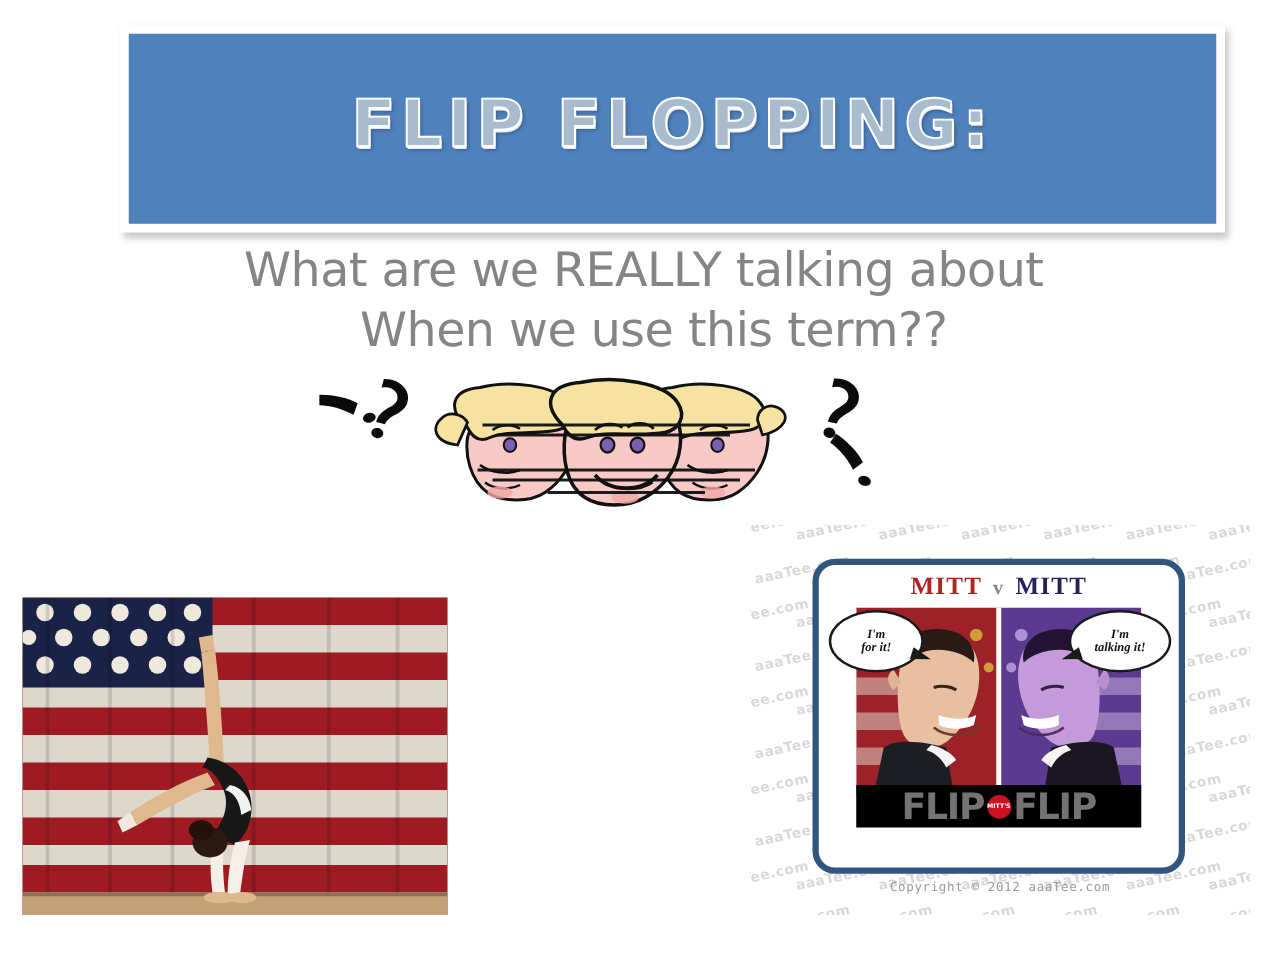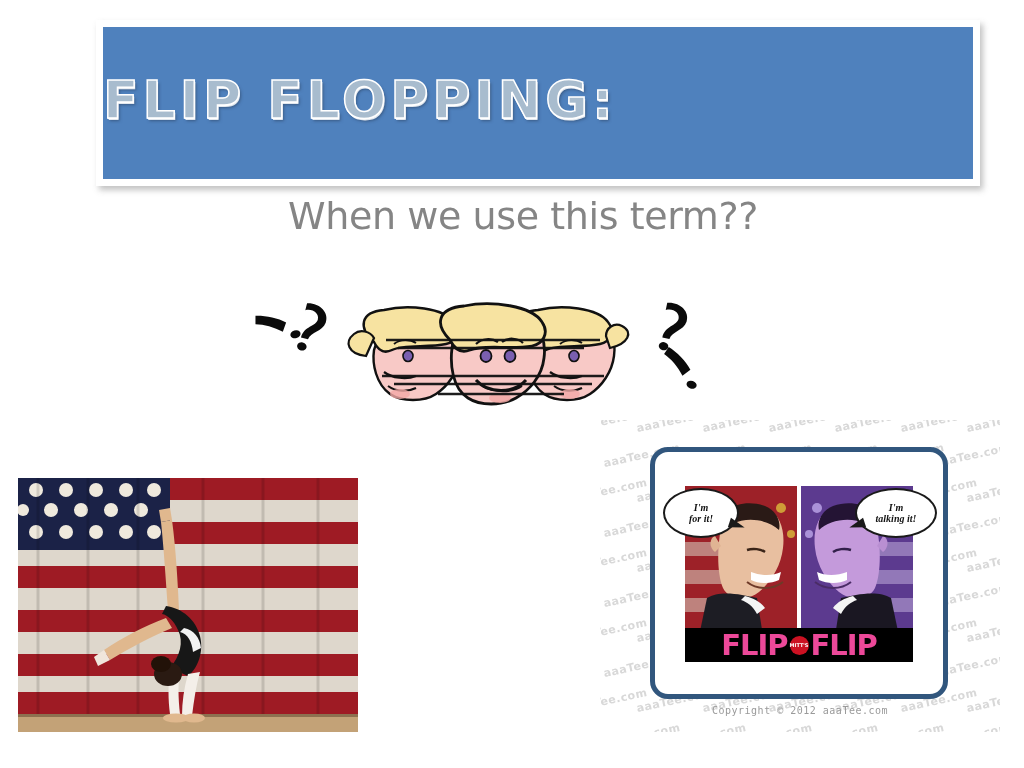--- a/index.html
+++ b/index.html
@@ -27,21 +27,21 @@
     padding: 7px;
     box-sizing: border-box;
     box-shadow: 3px 4px 6px rgba(120,120,120,0.45);
   }
   #title-box {
     width: 100%;
     height: 100%;
     background: #4f81bd;
     display: flex;
     align-items: center;
-    justify-content: flex-start;
+    justify-content: center;
     box-sizing: border-box;
   }
   #title-text {
     font-family: "DejaVu Sans", sans-serif;
     font-weight: bold;
     font-size: 52px;
     letter-spacing: 4px;
     color: #a8bcce;
     -webkit-text-stroke: 1.5px #ffffff;
     text-shadow:
@@ -204,21 +204,21 @@
     background: #000000;
     display: flex;
     align-items: center;
     justify-content: center;
     gap: 2px;
   }
   .ff-word {
     font-family: "DejaVu Sans", sans-serif;
     font-weight: bold;
     font-size: 29px;
-    color: #ec4899;
+    color: #737373;
     letter-spacing: -1px;
     line-height: 30px;
   }
   #ff-dot {
     width: 19px; height: 19px;
     background: #cc1122;
     border-radius: 50%;
     display: flex; align-items: center; justify-content: center;
     font-family: "DejaVu Sans", sans-serif;
     font-size: 5px; font-weight: bold; color: #ffffff;
@@ -264,20 +264,21 @@
 </head>
 <body>
 
 <div id="title-frame">
   <div id="title-box">
     <h1 id="title-text">FLIP FLOPPING:</h1>
   </div>
 </div>
 
 <div id="subtitle-block">
+  <div class="subtitle-line" id="subtitle-line-1">What are we REALLY talking about</div>
   <div class="subtitle-line" id="subtitle-line-2">When we use this term??</div>
 </div>
 
 <div id="cartoon-clipart">
   <svg viewBox="0 0 470 125" xmlns="http://www.w3.org/2000/svg">
     <defs>
       <g id="qmark">
         <path d="M10 2 C20 -1 30 5 29 14 C28 22 19 24 18 31 L12 31 C12 21 22 19 22 13 C22 8 16 5 10 8 Z" fill="#0b0b0b"></path>
         <ellipse cx="14.5" cy="38" rx="4" ry="3.4" fill="#0b0b0b"></ellipse>
       </g>
@@ -495,20 +496,25 @@
       <span class="wm" style="left: 69px; top: 309px;">aaaTee.com</span>
       <span class="wm" style="left: 135px; top: 309px;">aaaTee.com</span>
       <span class="wm" style="left: 201px; top: 309px;">aaaTee.com</span>
       <span class="wm" style="left: 267px; top: 309px;">aaaTee.com</span>
       <span class="wm" style="left: 333px; top: 309px;">aaaTee.com</span>
       <span class="wm" style="left: 399px; top: 309px;">aaaTee.com</span>
     </div>
 
   <div id="tee-card">
 
+    <div id="tee-headline">
+      <span class="mitt-left">MITT</span>
+      <span class="mitt-v">v</span>
+      <span class="mitt-right">MITT</span>
+    </div>
 
     <div id="tee-panels">
       <svg viewBox="0 0 228 150" xmlns="http://www.w3.org/2000/svg" preserveAspectRatio="none">
 
         <rect x="0" y="0" width="114" height="150" fill="#9d2128"></rect>
         <g fill="#d9d2c4" opacity="0.55">
           <rect x="0" y="28" width="52" height="14"></rect>
           <rect x="0" y="56" width="52" height="14"></rect>
           <rect x="0" y="84" width="60" height="14"></rect>
           <rect x="0" y="112" width="70" height="14"></rect>

